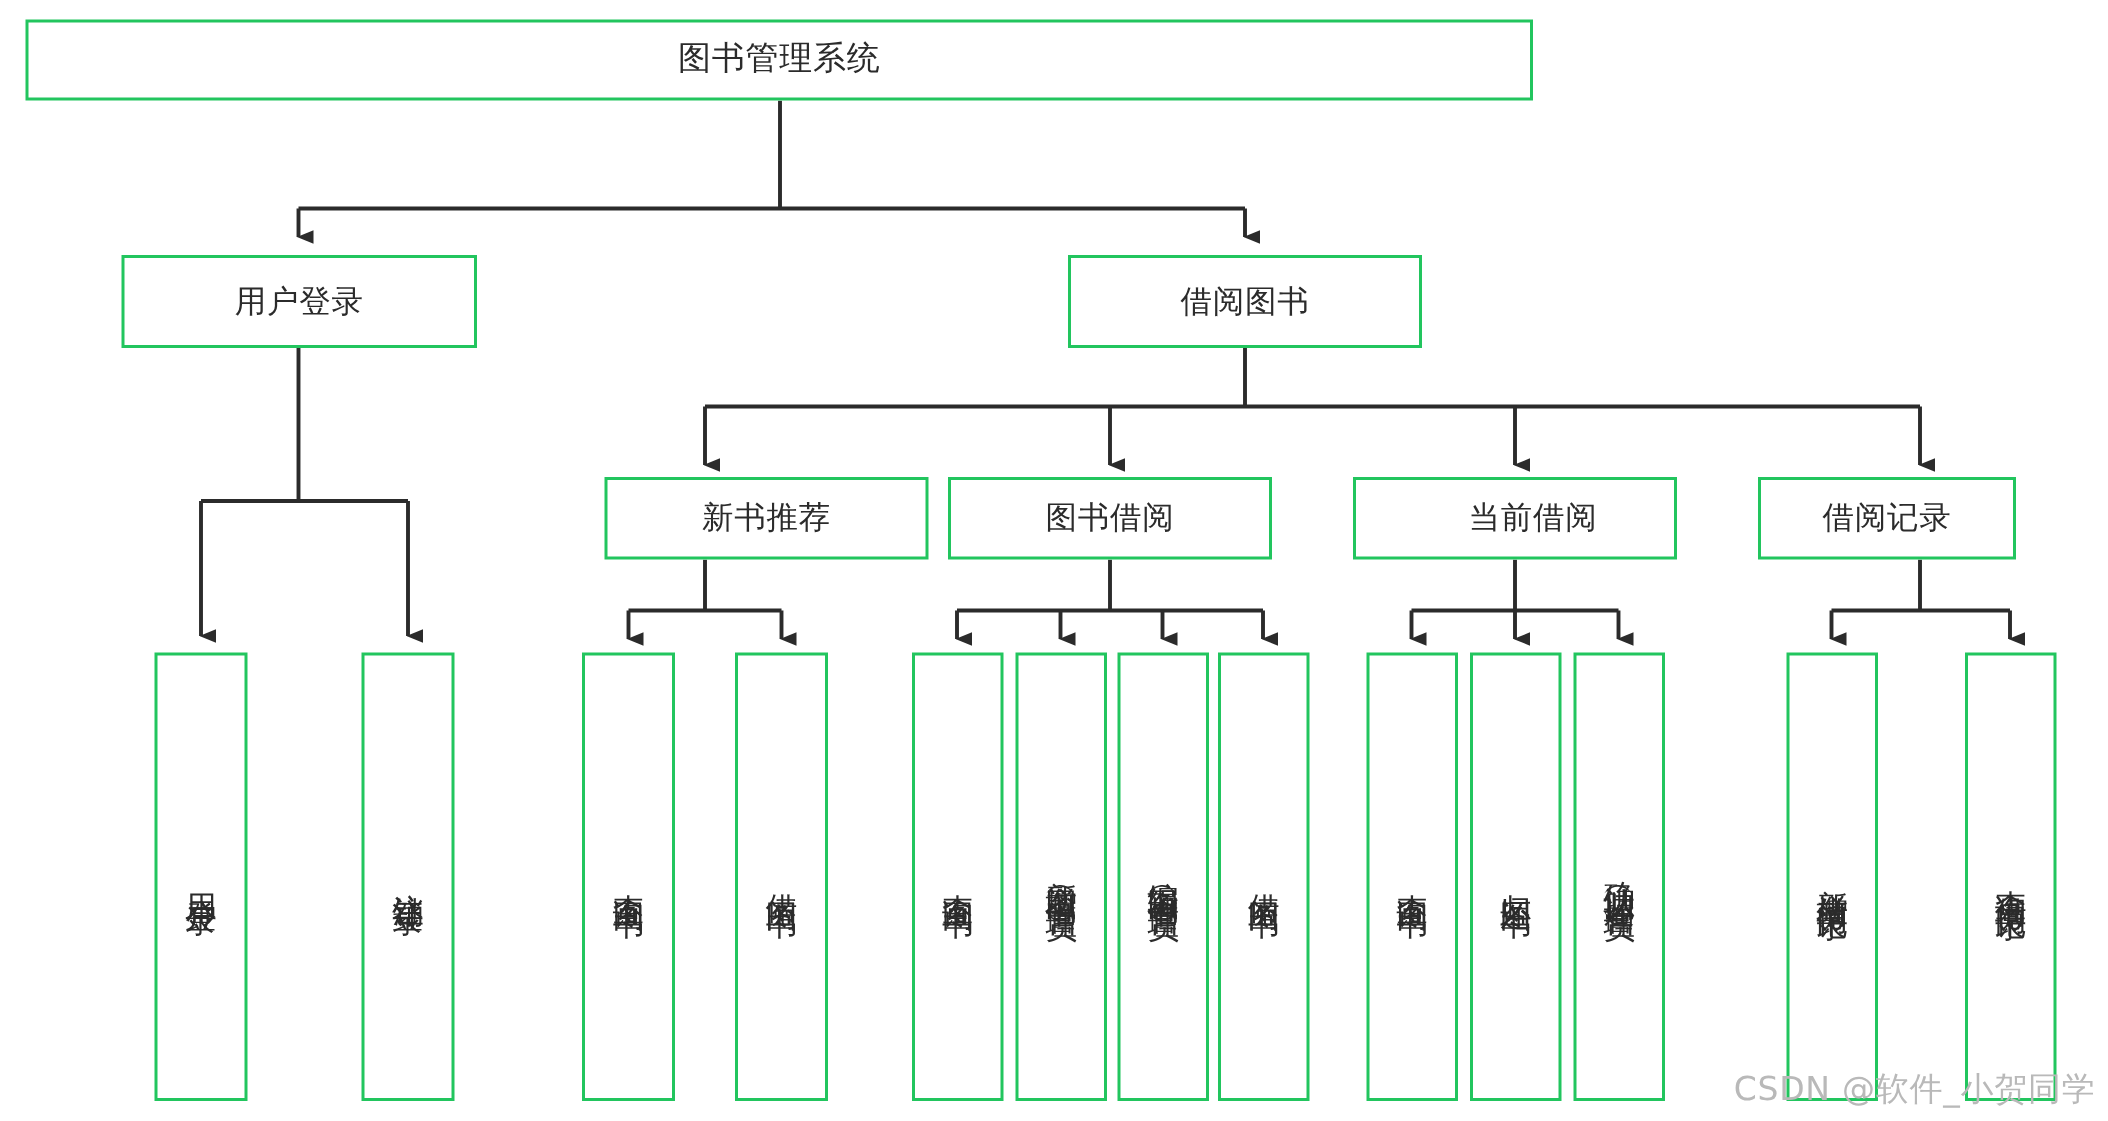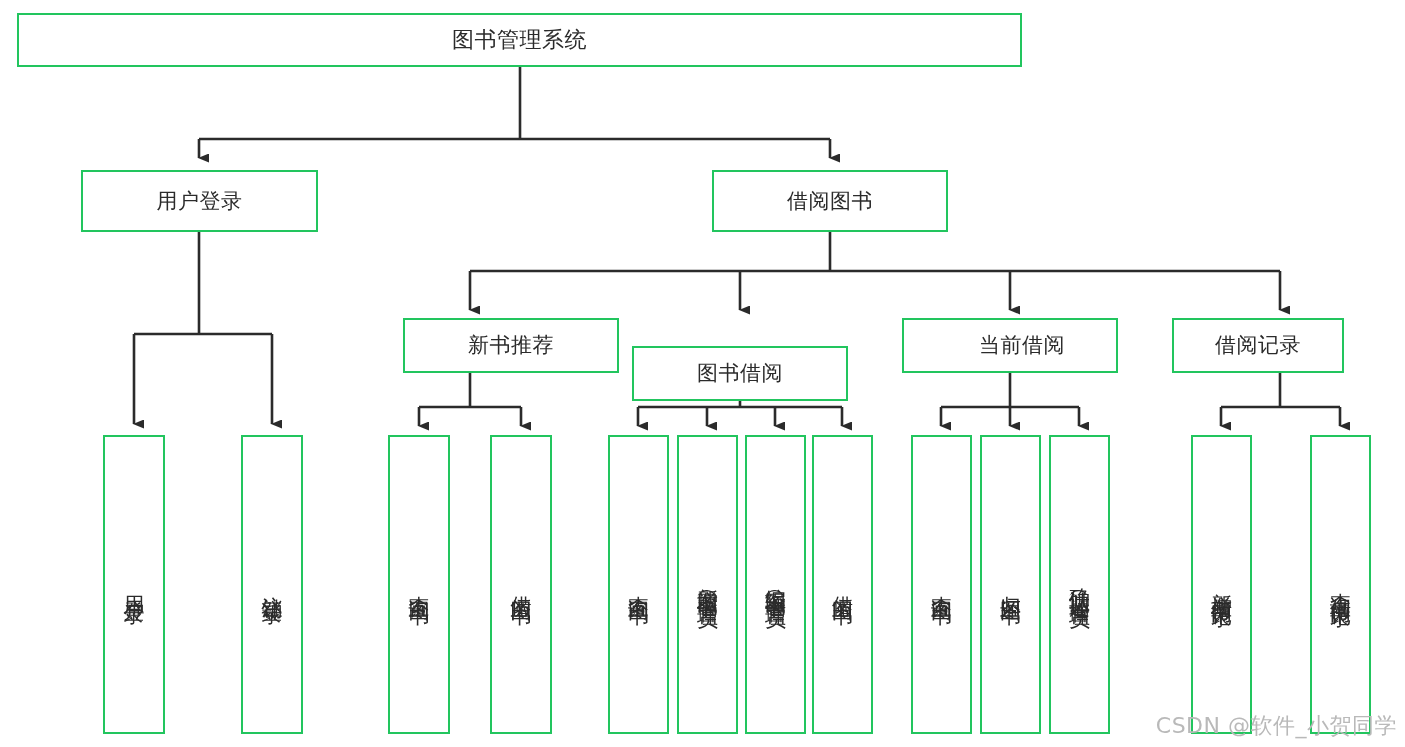--- a/index.html
+++ b/index.html
@@ -134,21 +134,21 @@
   <div class="node horizontal" style="left:81px; top:170px; width:237px; height:62px;">
     <span class="node-label">用户登录</span>
   </div>
   <div class="node horizontal" style="left:712px; top:170px; width:236px; height:62px;">
     <span class="node-label">借阅图书</span>
   </div>
 
   <div class="node horizontal" style="left:362px; top:318px; width:216px; height:55px;margin-left:41px;">
     <span class="node-label">新书推荐</span>
   </div>
-  <div class="node horizontal" style="left:632px; top:318px; width:216px; height:55px;margin-top:28px;">
+  <div class="node horizontal" style="left:632px; top:318px; width:216px; height:55px;">
     <span class="node-label">图书借阅</span>
   </div>
   <div class="node horizontal" style="left:902px; top:318px; width:216px; height:55px;padding-left:24px;">
     <span class="node-label">当前借阅</span>
   </div>
   <div class="node horizontal" style="left:1172px; top:318px; width:172px; height:55px;">
     <span class="node-label">借阅记录</span>
   </div>
 
   <div class="node vertical" style="left:103px; top:435px; width:62px; height:299px;">

